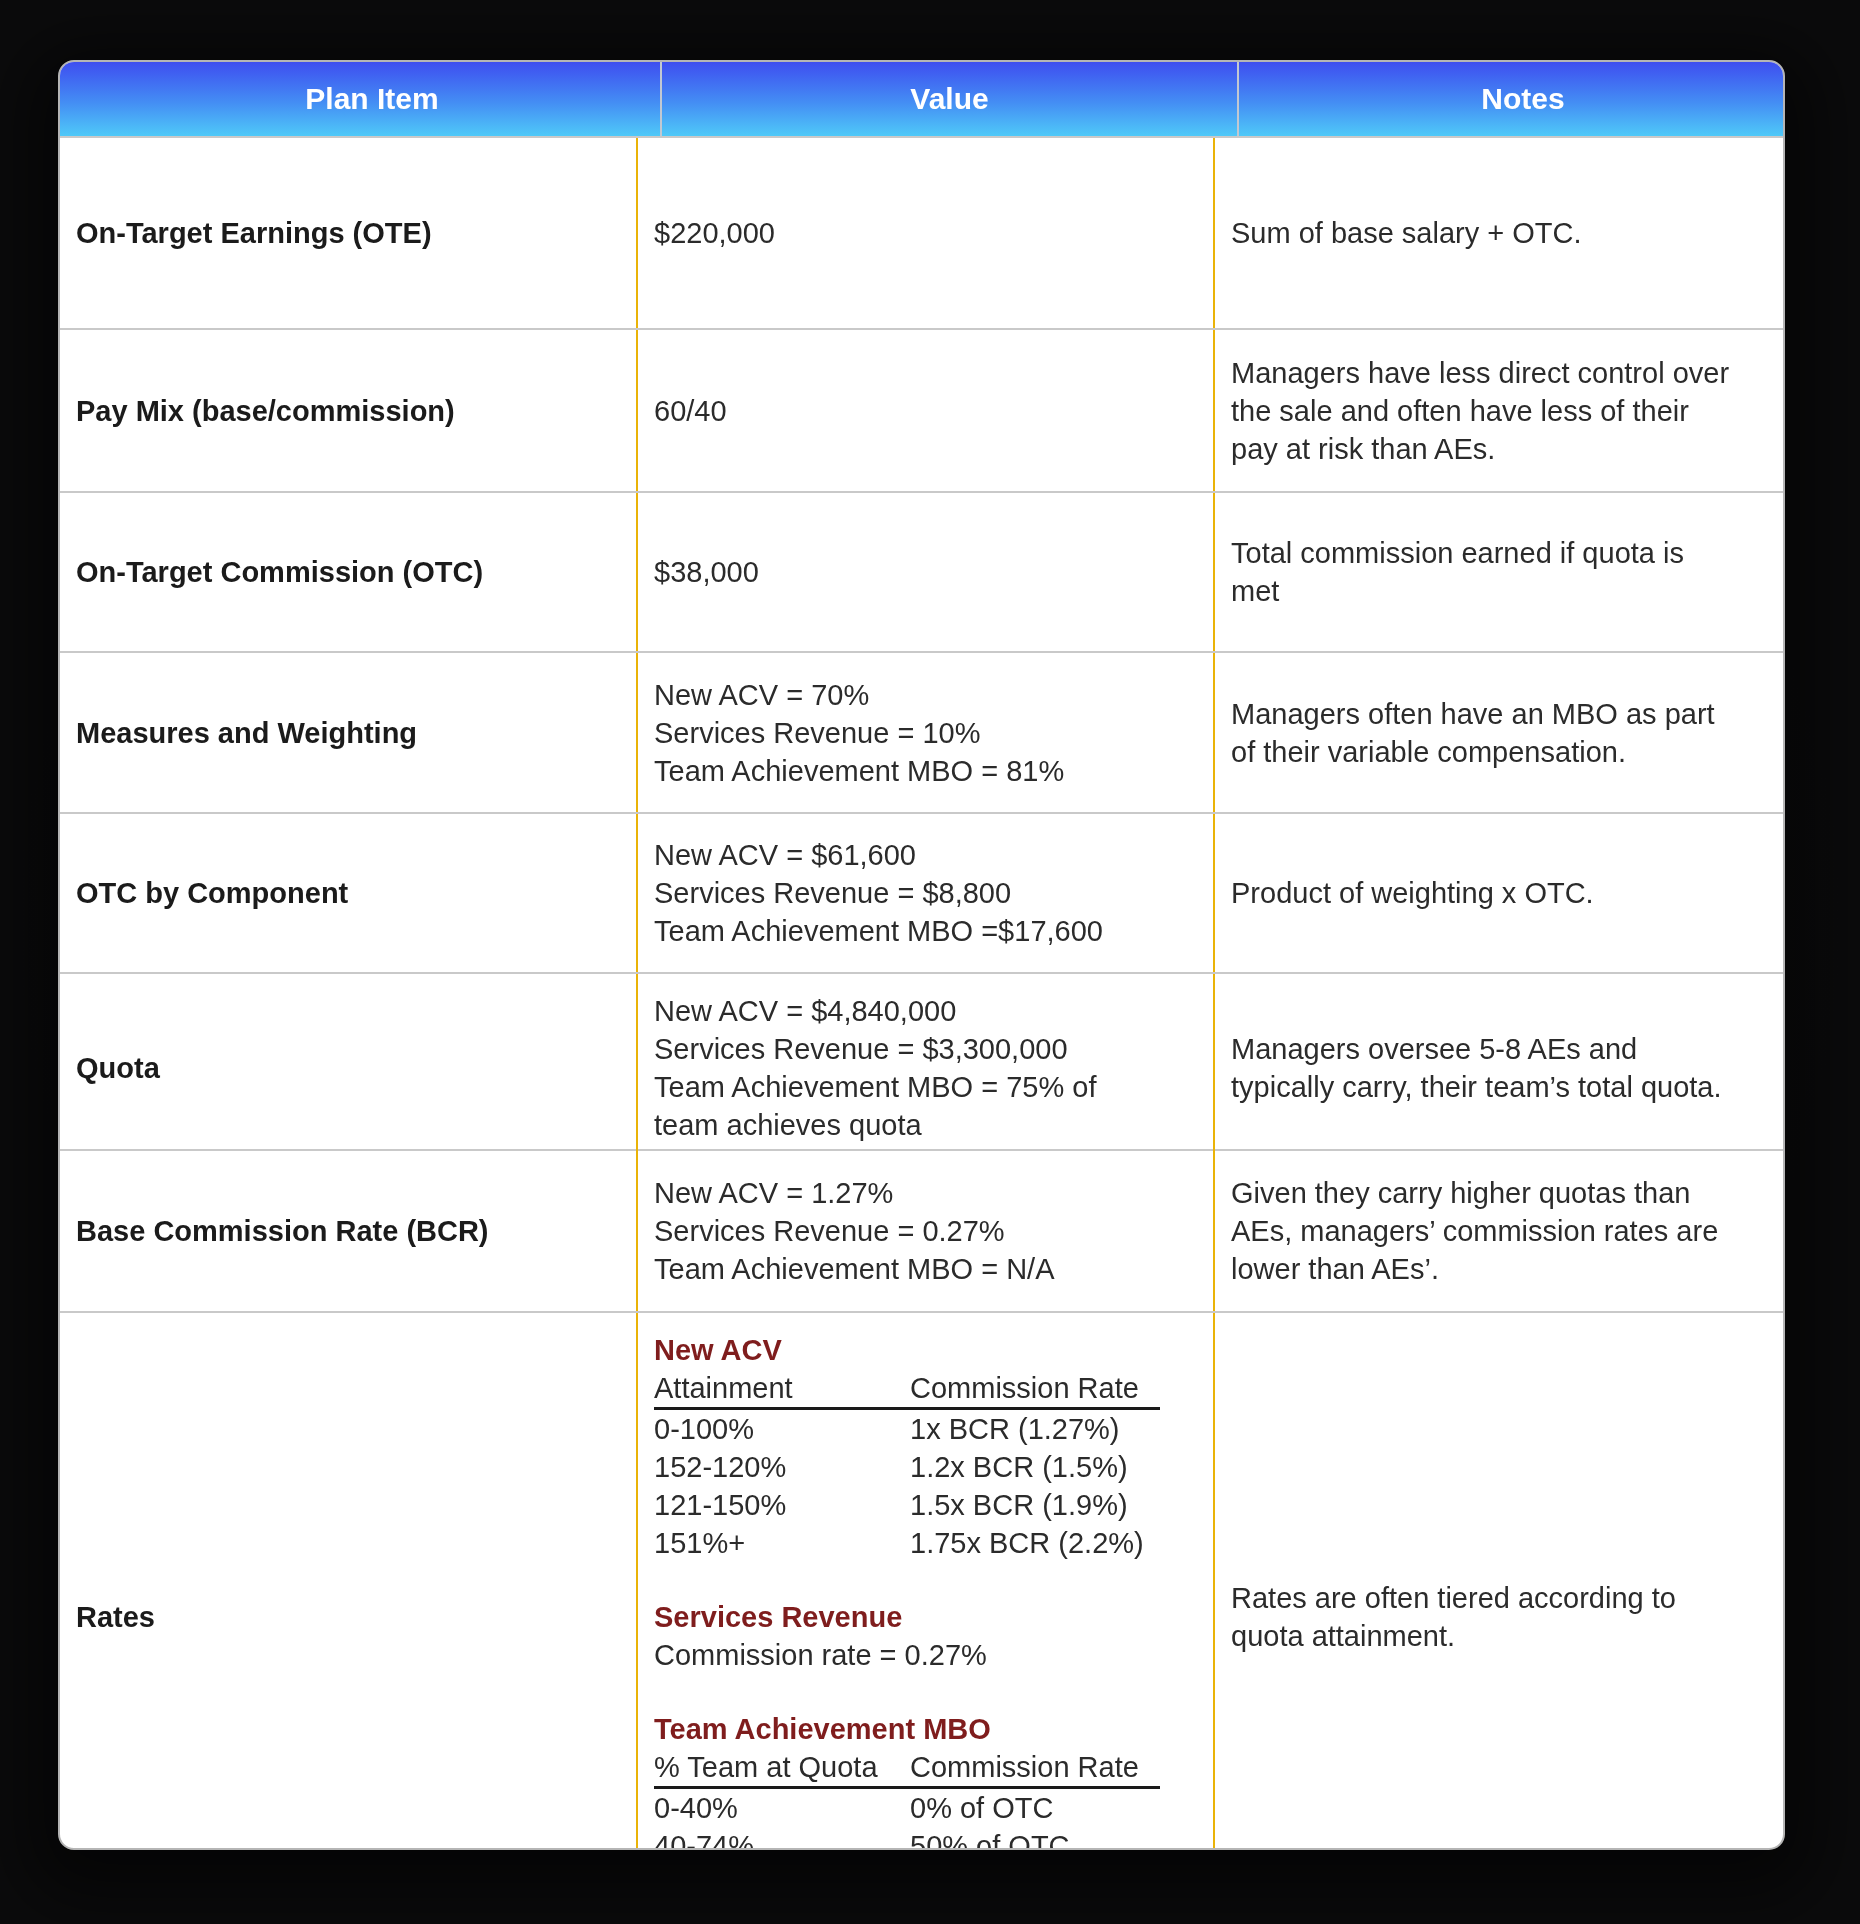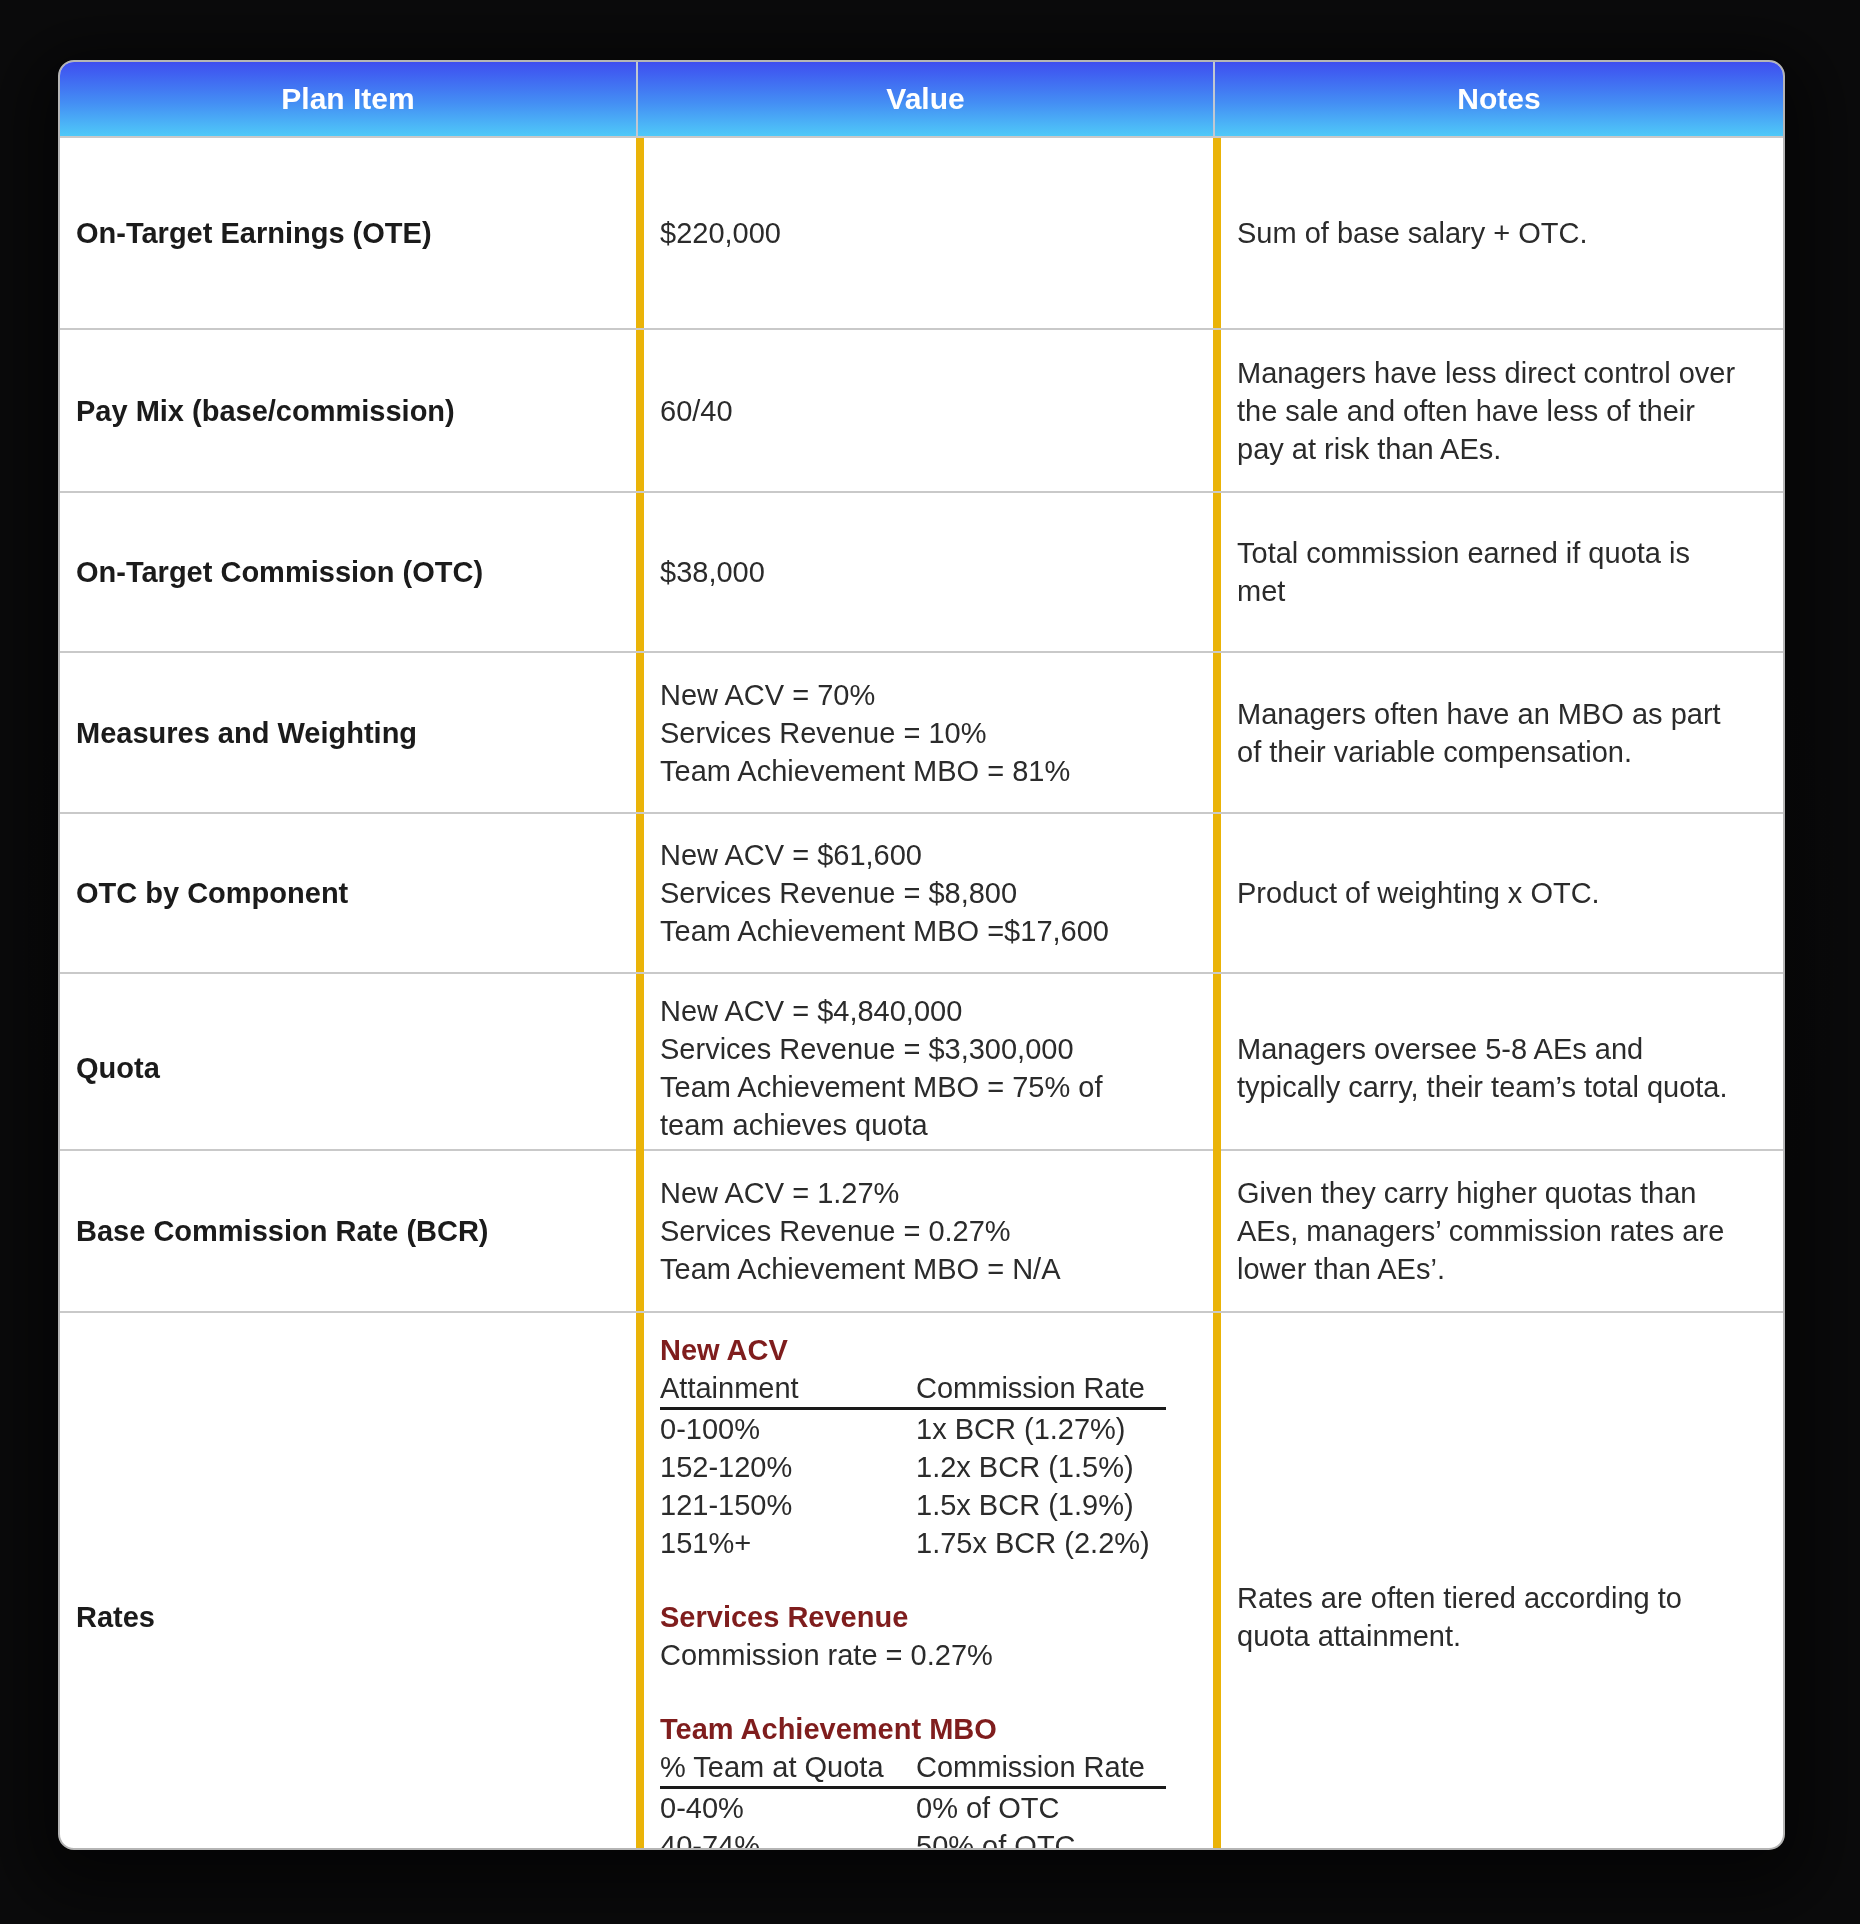--- a/index.html
+++ b/index.html
@@ -14,32 +14,33 @@
     position:absolute;left:58px;top:60px;width:1727px;height:1790px;
     background:#ffffff;border:2px solid #b5b5b5;border-radius:16px;
     box-sizing:border-box;overflow:hidden;
     box-shadow:0 18px 70px 30px rgba(0,0,0,0.55);
   }
   .row{display:grid;grid-template-columns:576px 577px 570px;width:100%;box-sizing:border-box;}
   .row + .row{border-top:2px solid #c9c9c9;}
   .header-row{
     height:74px;
     background:linear-gradient(180deg,#3e4ef0 0%,#448ef4 55%,#4fc9f8 100%);
+    padding-left:24px;
   }
   .header-cell{
     display:flex;align-items:center;justify-content:center;
     color:#ffffff;font-weight:700;font-size:30px;box-sizing:border-box;
   }
   .header-cell + .header-cell{border-left:2px solid #c2c8d2;}
   .cell{
     display:flex;flex-direction:column;justify-content:center;
     padding:18px 24px 18px 16px;box-sizing:border-box;
     font-size:29px;line-height:38px;color:#2b2b2b;
   }
-  .cell + .cell{border-left:8px solid #eab308;}
+  .cell + .cell{border-left:2px solid #eab308;}
   .item-cell{font-weight:700;color:#1b1b1b;}
   .r1{height:192px;} .r2{height:163px;} .r3{height:160px;} .r4{height:161px;}
   .r5{height:160px;} .r6{height:177px;} .r7{height:162px;} .r8{height:577px;}
   .line{white-space:nowrap;}
   .rates-cell .sec-title{font-weight:700;color:#7f1d1d;}
   .mini-table{width:506px;}
   .mini-row{display:grid;grid-template-columns:256px 250px;}
   .mini-head{border-bottom:3px solid #1a1a1a;}
   .gap{height:36px;}
 </style>

